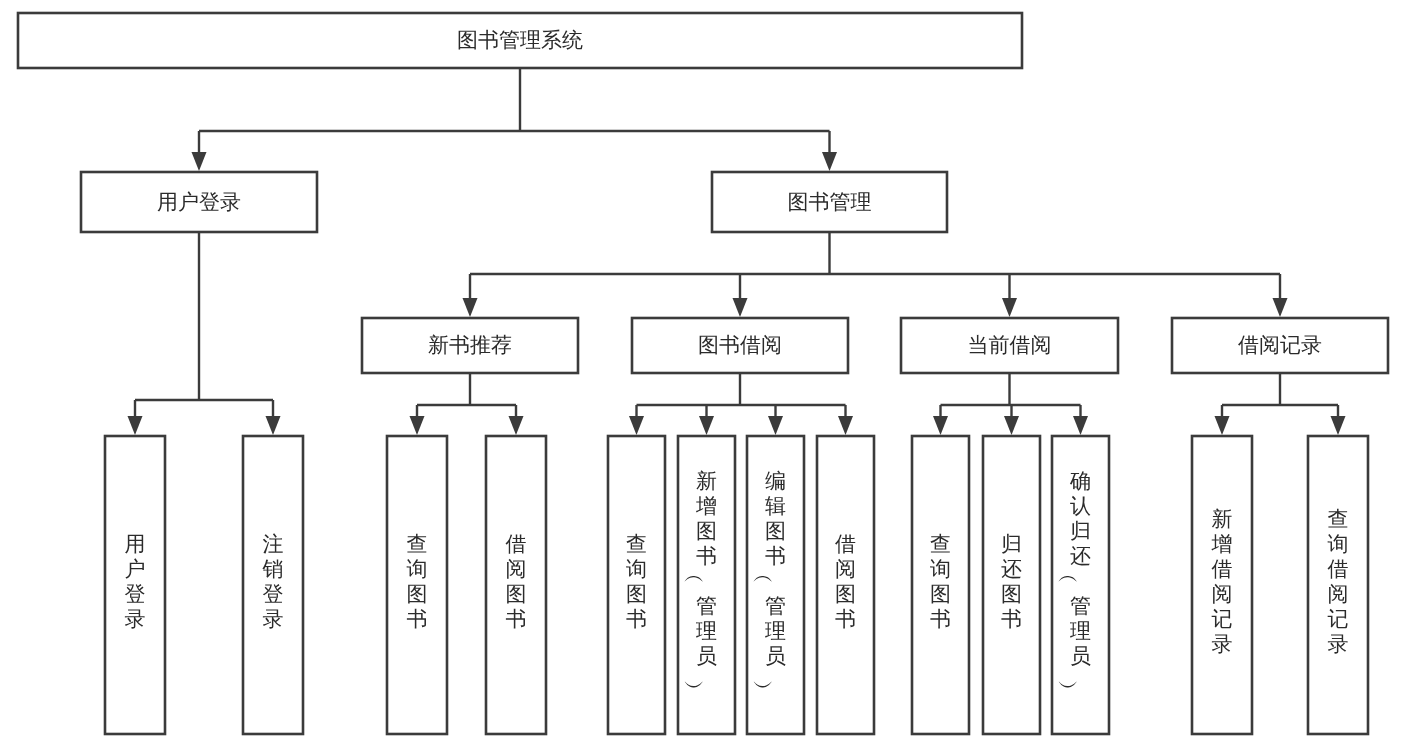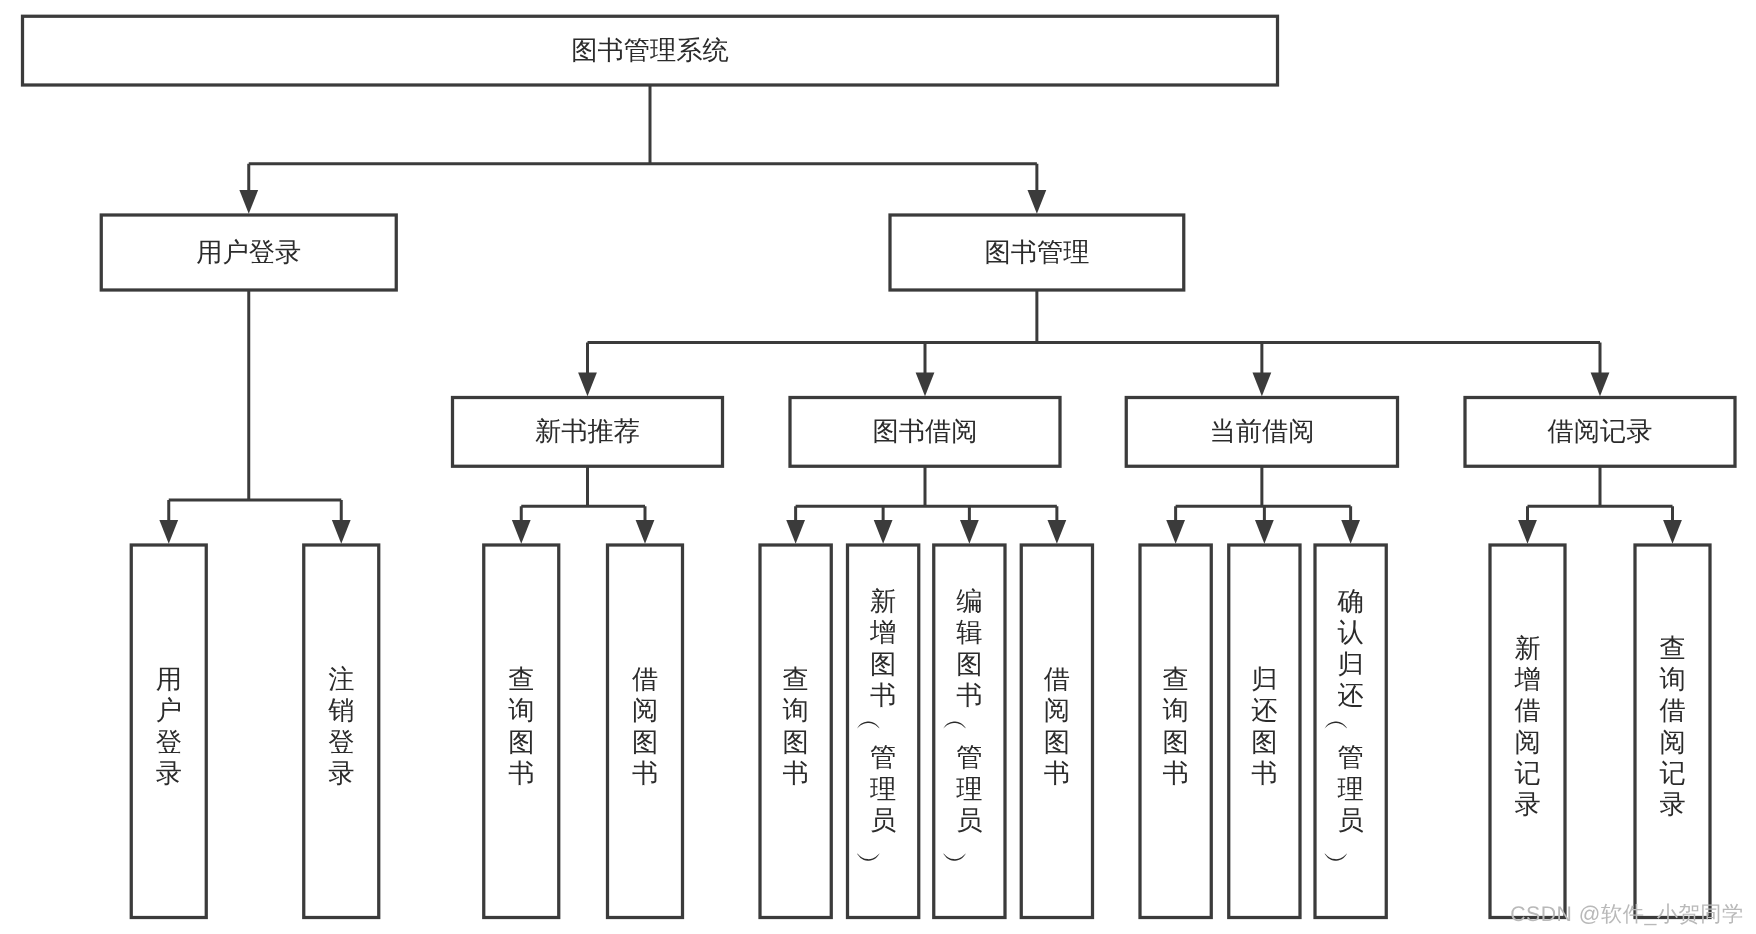--- a/index.html
+++ b/index.html
@@ -197,14 +197,13 @@
         <g>
           <rect x="1192" y="436" width="60" height="298" class="node-rect"></rect>
           <text x="1222" y="525.5" class="node-label-vertical"><tspan x="1222" dy="0">新</tspan><tspan x="1222" dy="25">增</tspan><tspan x="1222" dy="25">借</tspan><tspan x="1222" dy="25">阅</tspan><tspan x="1222" dy="25">记</tspan><tspan x="1222" dy="25">录</tspan></text>
         </g>
         <g>
           <rect x="1308" y="436" width="60" height="298" class="node-rect"></rect>
           <text x="1338" y="525.5" class="node-label-vertical"><tspan x="1338" dy="0">查</tspan><tspan x="1338" dy="25">询</tspan><tspan x="1338" dy="25">借</tspan><tspan x="1338" dy="25">阅</tspan><tspan x="1338" dy="25">记</tspan><tspan x="1338" dy="25">录</tspan></text>
         </g>
       </g>
   </svg>
-  <div class="watermark">CSDN @软件_小贺同学</div>
 </div>
 
 </body></html>

